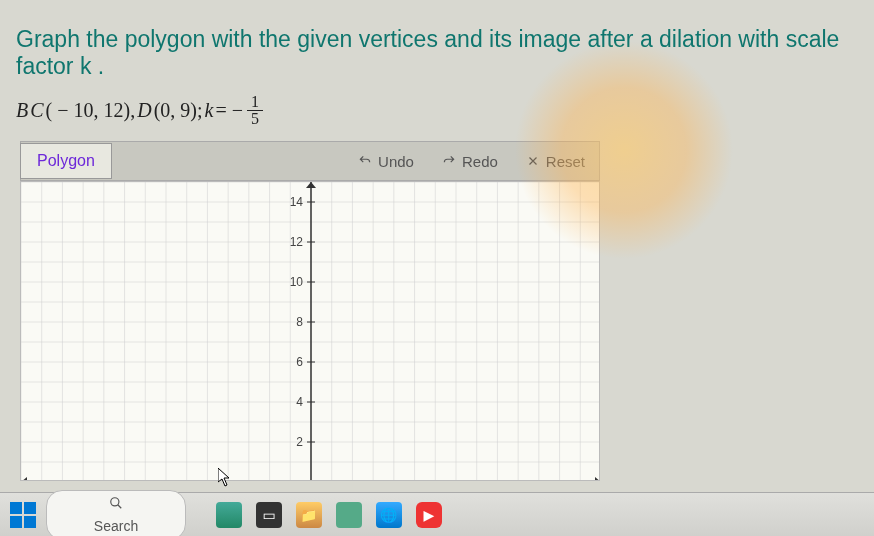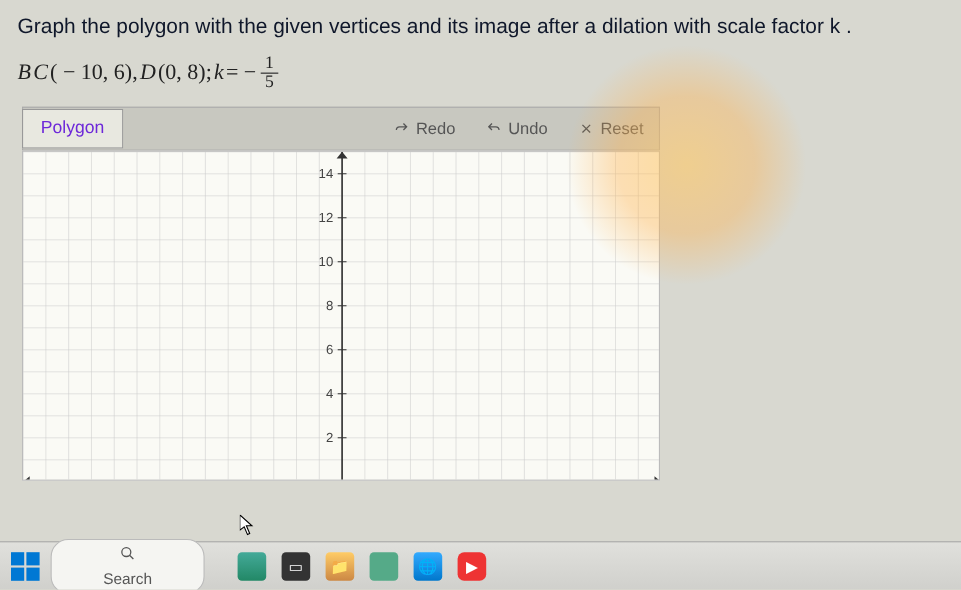--- a/index.html
+++ b/index.html
@@ -17,22 +17,23 @@
       right: 140px;
       width: 220px;
       height: 220px;
       background: radial-gradient(circle, rgba(255,200,100,0.6) 0%, rgba(255,180,80,0.4) 40%, rgba(200,180,150,0) 70%);
       border-radius: 50%;
       pointer-events: none;
       z-index: 10;
     }
     .question {
       padding: 14px 16px 10px 16px;
-      font-size: 19px;
-      color: #0f172a;
+      font-size: 23px;
+      color: #0f766e;
+      margin-top: 12px;
     }
     .math-line {
       padding: 4px 16px 14px 16px;
       font-size: 20px;
       font-family: 'Times New Roman', serif;
       font-style: italic;
       color: #222;
       display: flex;
       align-items: center;
       gap: 2px;
@@ -141,45 +142,45 @@
 </head>
 <body>
 
 <div class="glare"></div>
 
 <div class="question">Graph the polygon with the given vertices and its image after a dilation with scale factor k .</div>
 
 <div class="math-line">
   <span>B</span>
   <span>C</span>
-  <span style="font-style:normal">( − 10, 6), </span>
+  <span style="font-style:normal">( − 10, 12), </span>
   <span>D</span>
-  <span style="font-style:normal">(0, 8); </span>
+  <span style="font-style:normal">(0, 9); </span>
   <span>k</span>
   <span style="font-style:normal"> =  − </span>
   <span class="frac" style="font-style:normal">
     <span class="num">1</span>
     <span class="den">5</span>
   </span>
 </div>
 
 <div class="toolbar">
   <div class="tab">Polygon</div>
   <div class="toolbar-spacer"></div>
   <div class="toolbar-btn">
     <svg viewBox="0 0 24 24" fill="none" stroke="#555" stroke-width="2">
-        <path d="M15 14l5-5-5-5M20 9H9a5 5 0 00-5 5v0"></path>
-      </svg>
-    <span>Redo</span>
+        <path d="M9 14L4 9l5-5M4 9h11a5 5 0 015 5v0"></path>
+      </svg>
+    <span>Undo</span>
   </div>
   <div class="toolbar-btn">
     <svg viewBox="0 0 24 24" fill="none" stroke="#555" stroke-width="2">
-        <path d="M9 14L4 9l5-5M4 9h11a5 5 0 015 5v0"></path>
-      </svg>
-    <span>Undo</span>
+        <path d="M15 14l5-5-5-5M20 9H9a5 5 0 00-5 5v0"></path>
+      </svg>
+    <span>Redo</span>
   </div>
   <div class="toolbar-btn">
     <svg viewBox="0 0 24 24" fill="none" stroke="#555" stroke-width="2">
         <path d="M18 6L6 18M6 6l12 12"></path>
       </svg>
     <span>Reset</span>
   </div>
 </div>
 
 <div class="graph-wrap">

